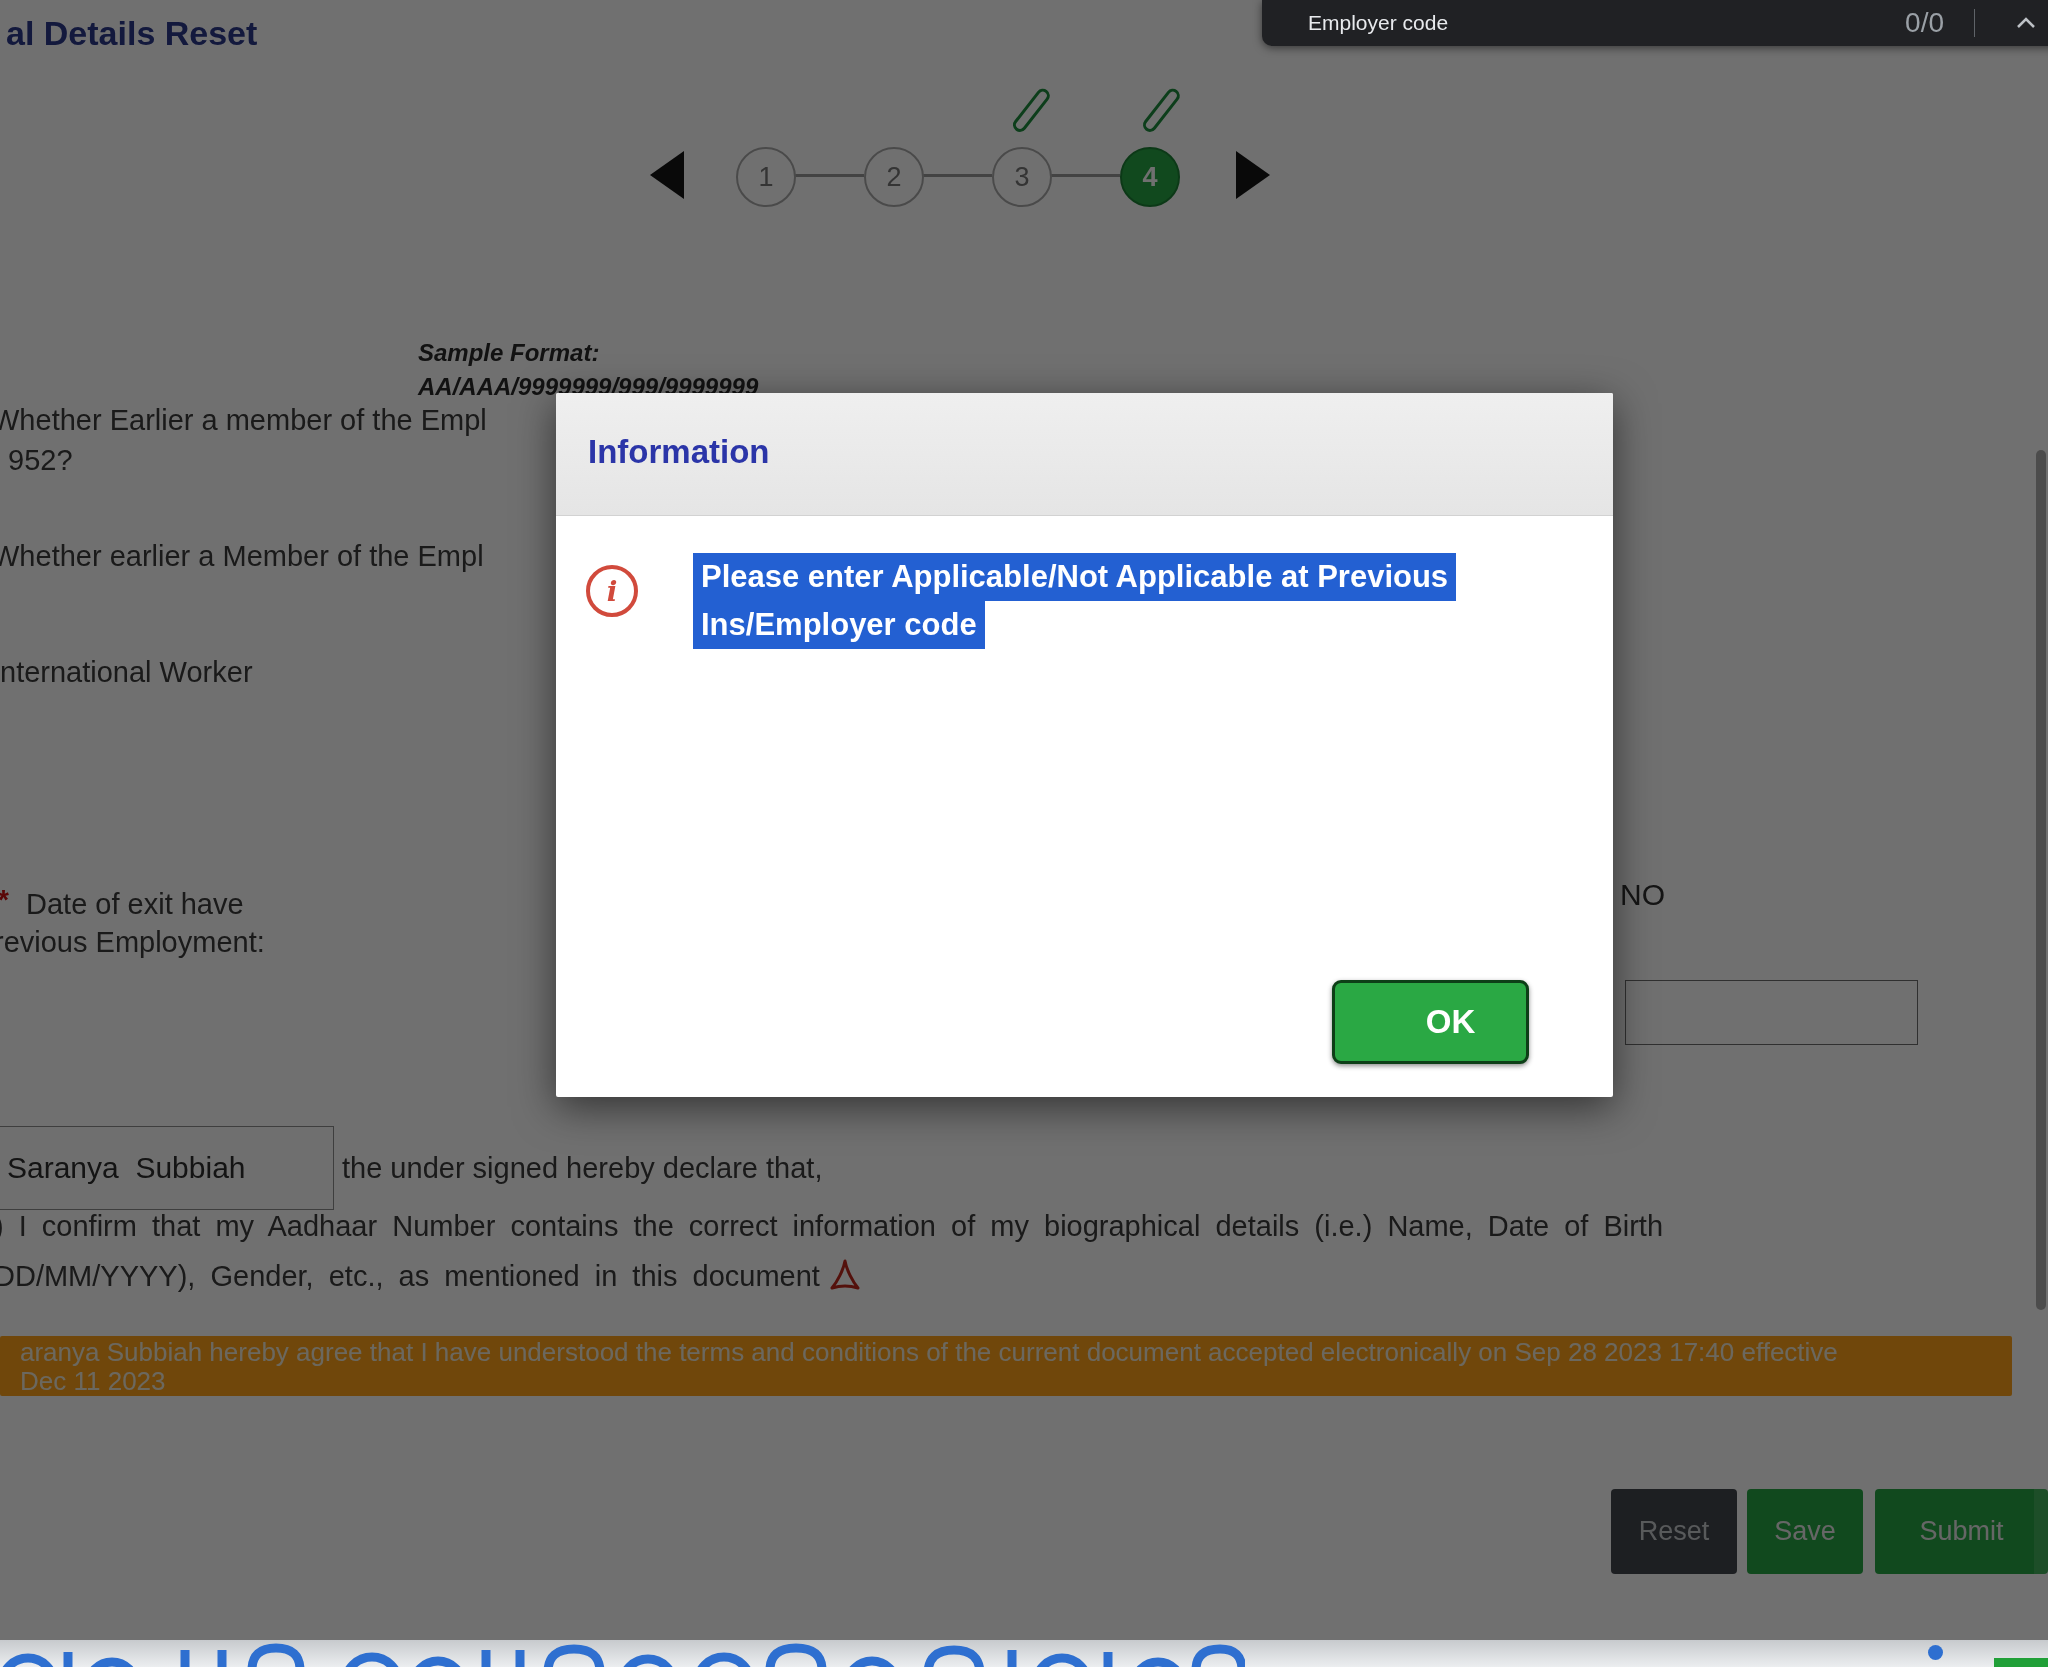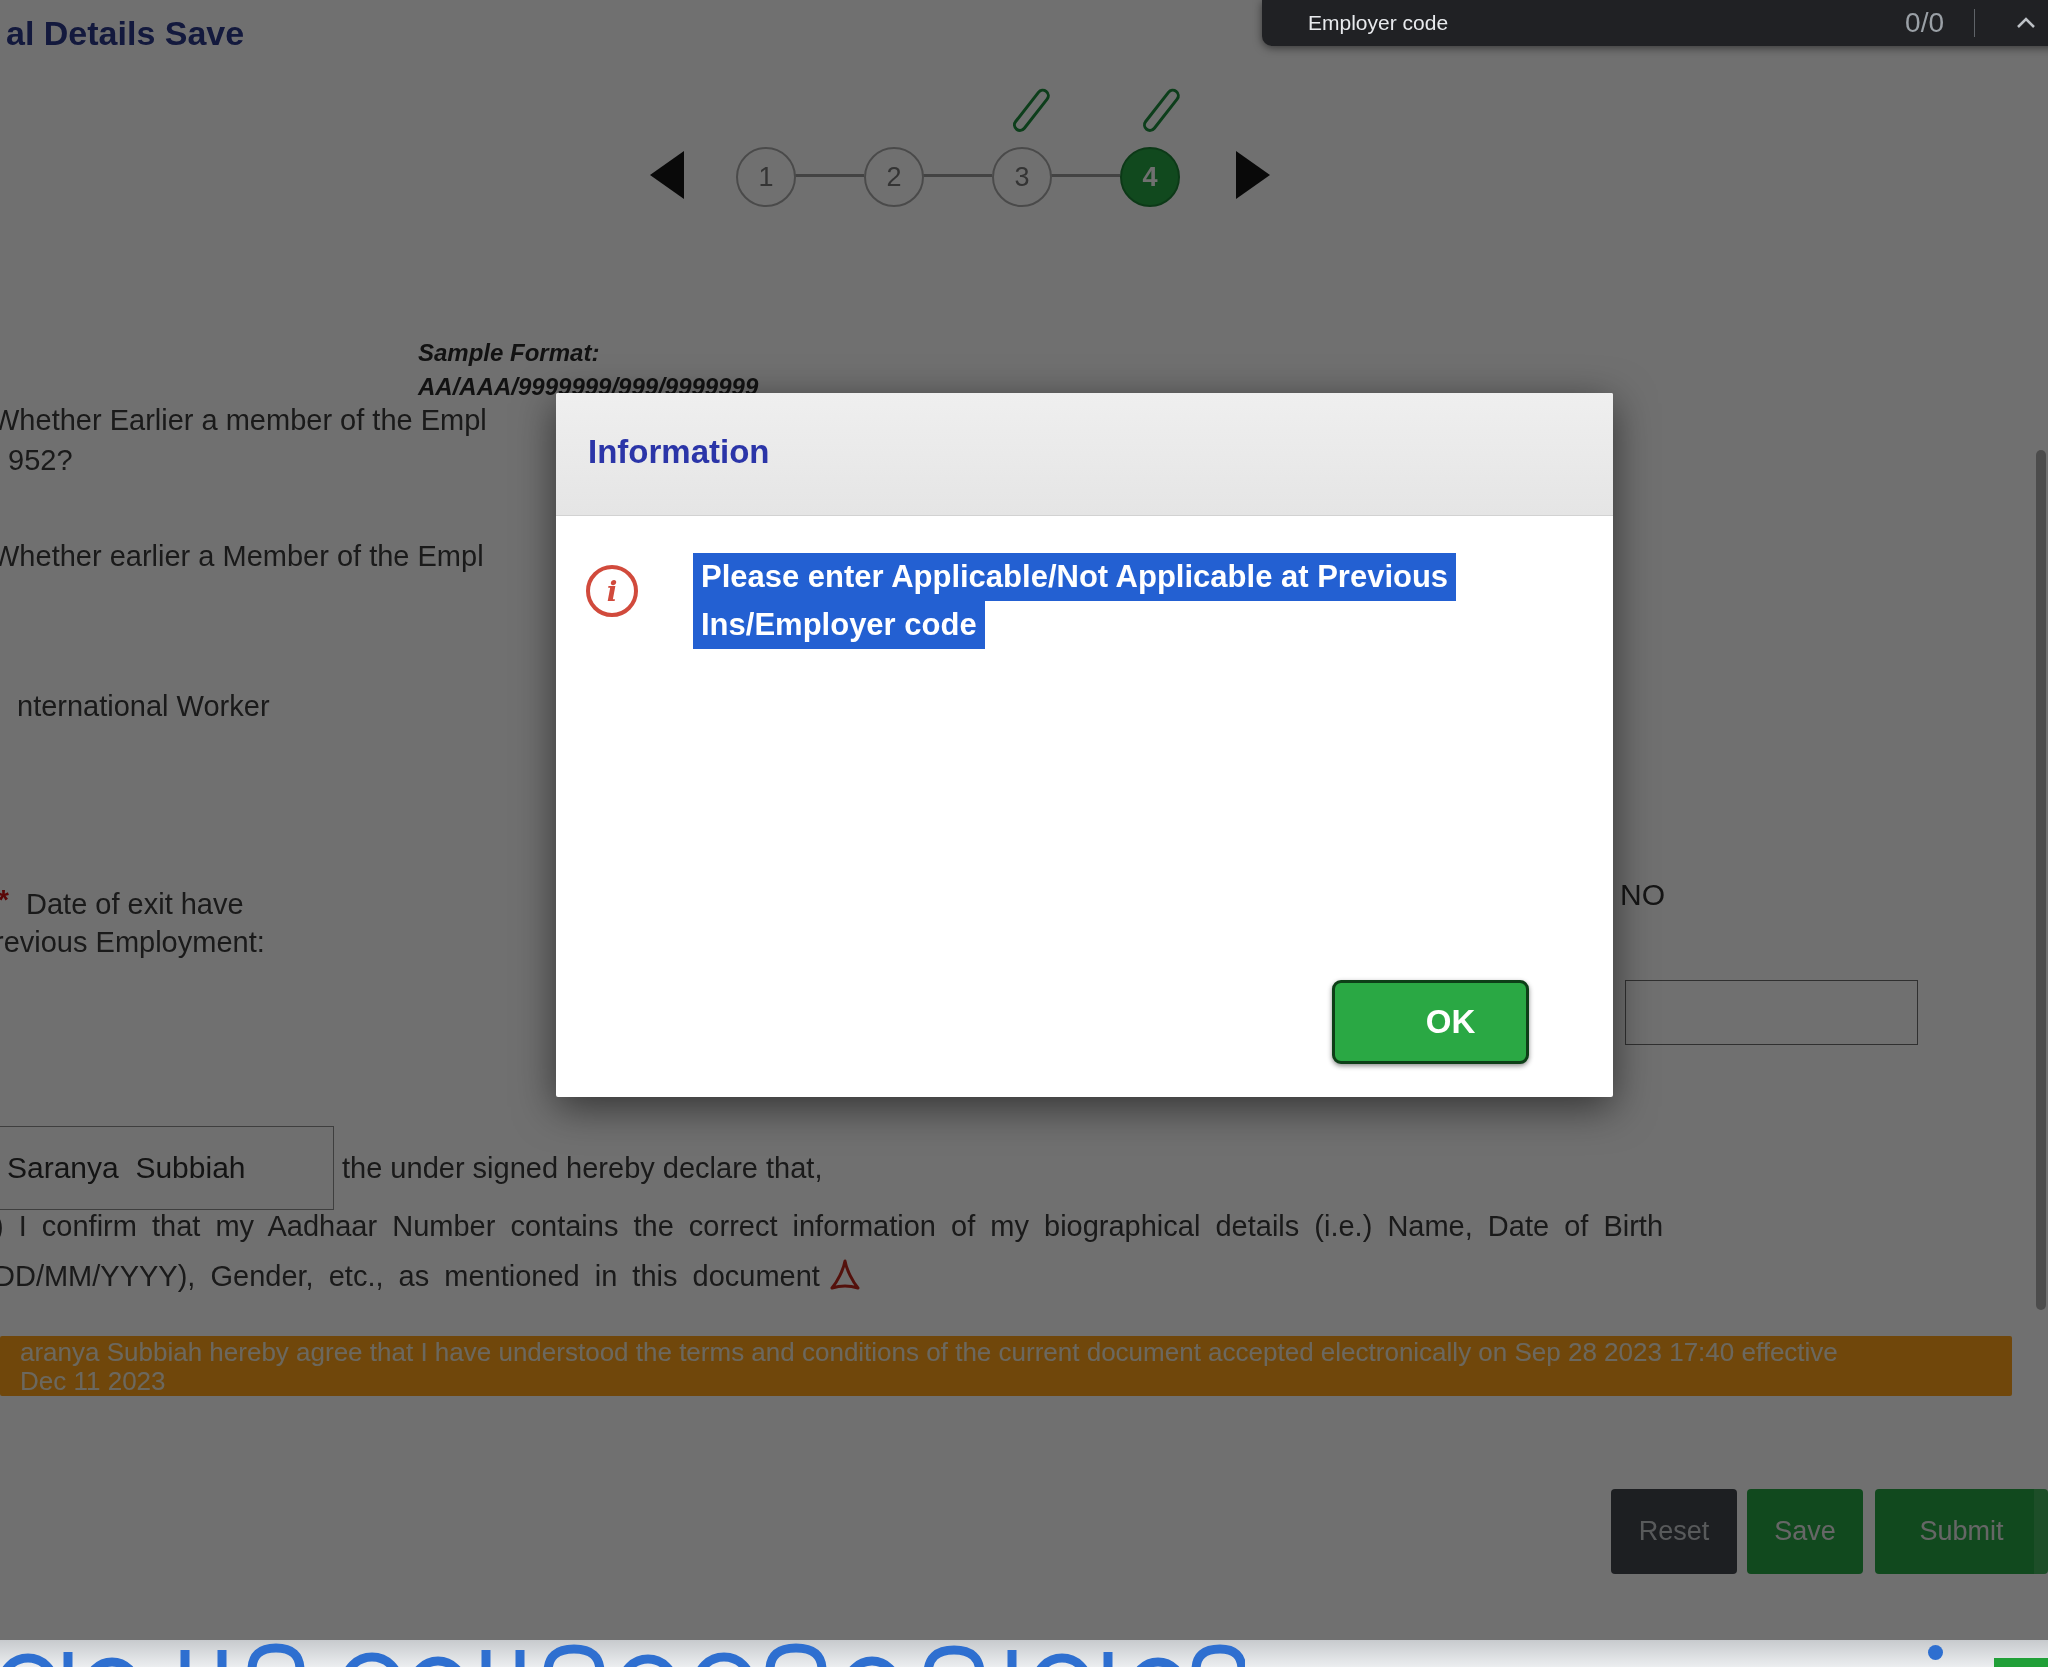--- a/index.html
+++ b/index.html
@@ -81,21 +81,21 @@
   .band-dot{position:absolute;left:1928px;top:5px;width:15px;height:15px;border-radius:50%;background:#2e6fd0;}
   .green-sliver{position:absolute;left:1994px;top:1658px;width:54px;height:9px;background:#21a038;z-index:56;}
 </style>
 </head>
 <body>
 
 <div id="screen">
 
   <div id="page-layer">
 
-    <div class="abs page-title">al Details Save</div>
+    <div class="abs page-title">al Details Reset</div>
 
     <div class="abs step-arrow arrow-left"></div>
     <div class="abs step-line" style="left:792px;width:72px;"></div>
     <div class="abs step-line" style="left:920px;width:72px;"></div>
     <div class="abs step-line" style="left:1048px;width:72px;"></div>
     <div class="abs step-circle" style="left:736px;">
         <span>1</span>
       </div>
     <div class="abs step-circle" style="left:864px;">
         <span>2</span>
@@ -139,21 +139,21 @@
     <div class="abs rule2"></div>
 
     <div class="abs sample">
       <div>Sample Format:</div>
       <div>AA/AAA/9999999/999/9999999</div>
     </div>
 
     <div class="abs q" style="left:-8px;top:404px;">Whether Earlier a member of the Empl</div>
     <div class="abs q" style="left:8px;top:444px;">952?</div>
     <div class="abs q" style="left:-8px;top:540px;">Whether earlier a Member of the Empl</div>
-    <div class="abs q" style="left:17px;top:656px;margin-top:34px;">nternational Worker</div>
+    <div class="abs q" style="left:0px;top:656px;">nternational Worker</div>
 
     <div class="abs req" style="left:-2px;top:884px;">*</div>
     <div class="abs q" style="left:26px;top:888px;">Date of exit have</div>
     <div class="abs q" style="left:-6px;top:926px;">revious Employment:</div>
 
     <div class="abs no-val">NO</div>
     <div class="abs ghost-input"></div>
 
     <input class="abs name-input" readonly="" value="Saranya  Subbiah" style="">
     <div class="abs declare">the under signed hereby declare that,</div>

